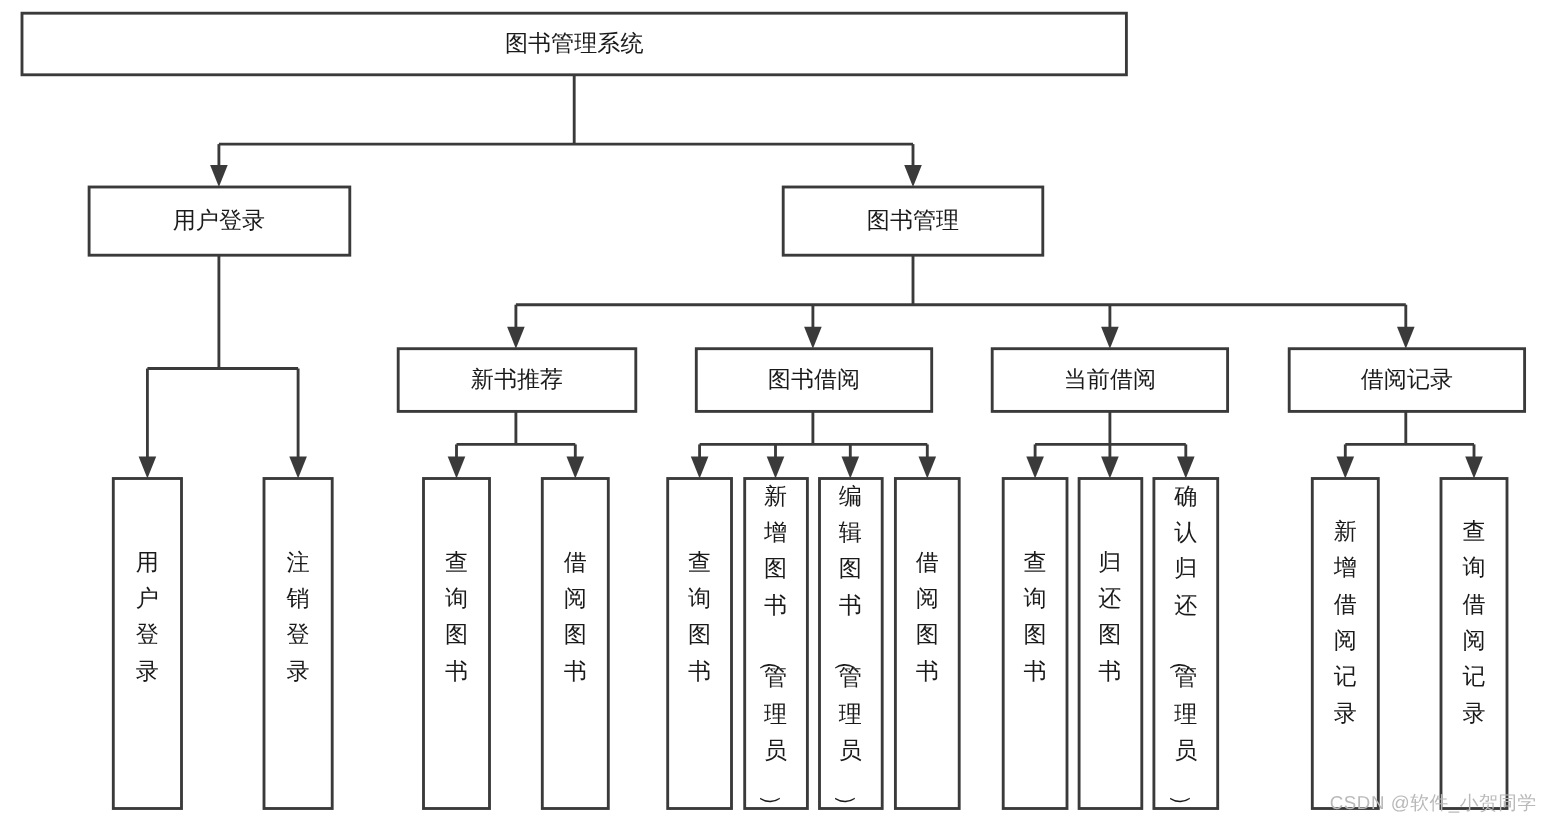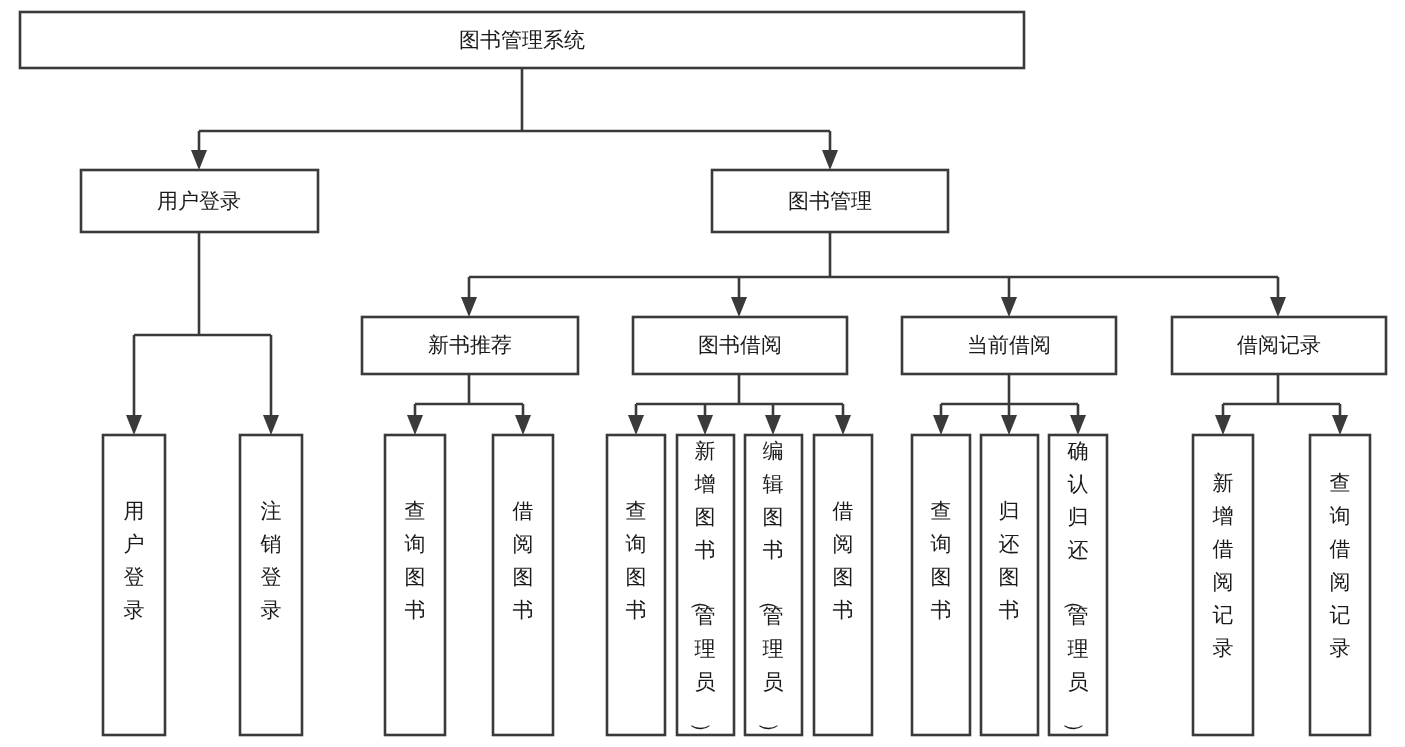--- a/index.html
+++ b/index.html
@@ -232,13 +232,14 @@
       <rect class="node-rect" x="1193" y="435" width="60" height="300"></rect>
       <text class="node-label-vertical" x="1223" y="490"><tspan x="1223" y="490">新</tspan><tspan x="1223" y="523">增</tspan><tspan x="1223" y="556">借</tspan><tspan x="1223" y="589">阅</tspan><tspan x="1223" y="622">记</tspan><tspan x="1223" y="655">录</tspan></text>
     </g>
 
     <g>
       <rect class="node-rect" x="1310" y="435" width="60" height="300"></rect>
       <text class="node-label-vertical" x="1340" y="490"><tspan x="1340" y="490">查</tspan><tspan x="1340" y="523">询</tspan><tspan x="1340" y="556">借</tspan><tspan x="1340" y="589">阅</tspan><tspan x="1340" y="622">记</tspan><tspan x="1340" y="655">录</tspan></text>
     </g>
   </svg>
 
+  <div class="watermark">CSDN @软件_小贺同学</div>
 </div>
 
 </body></html>

